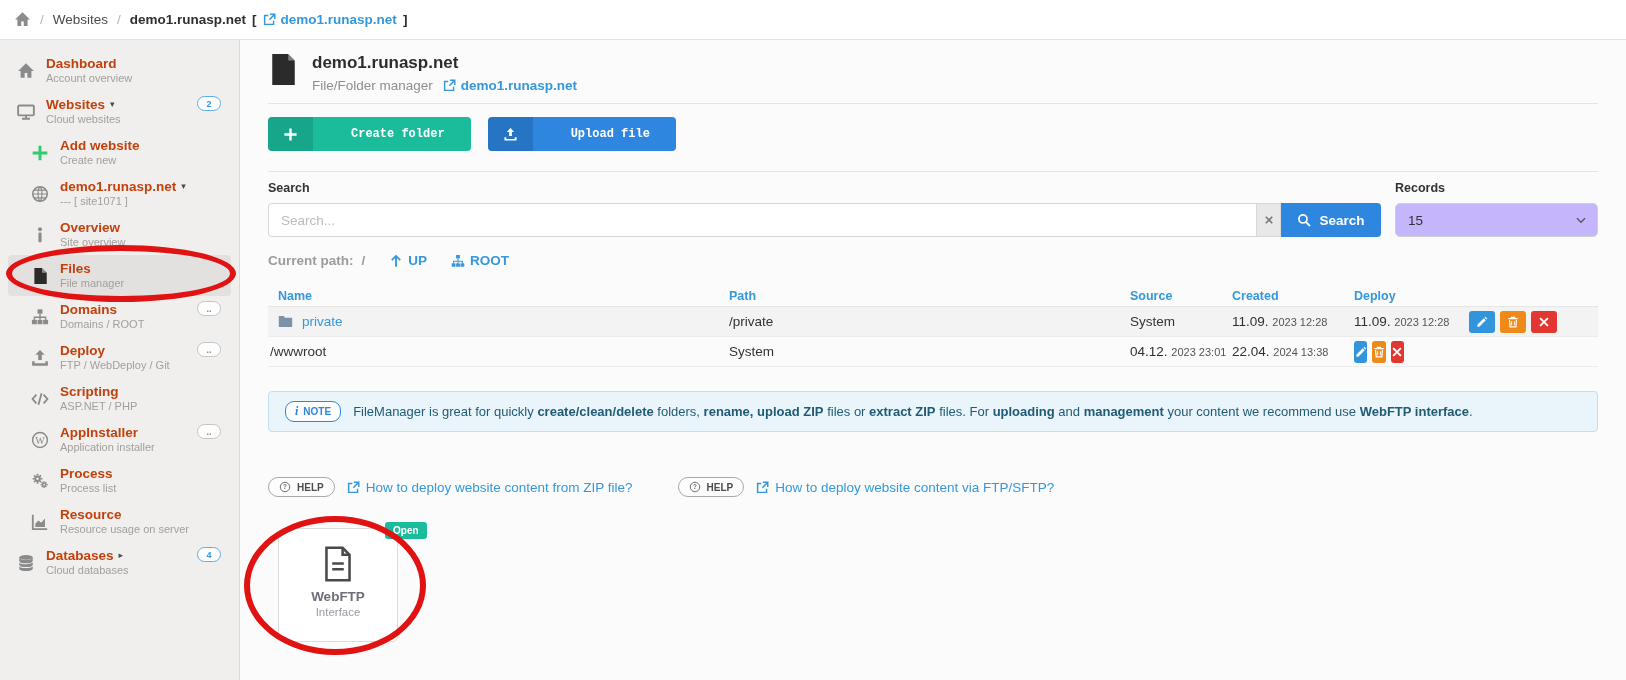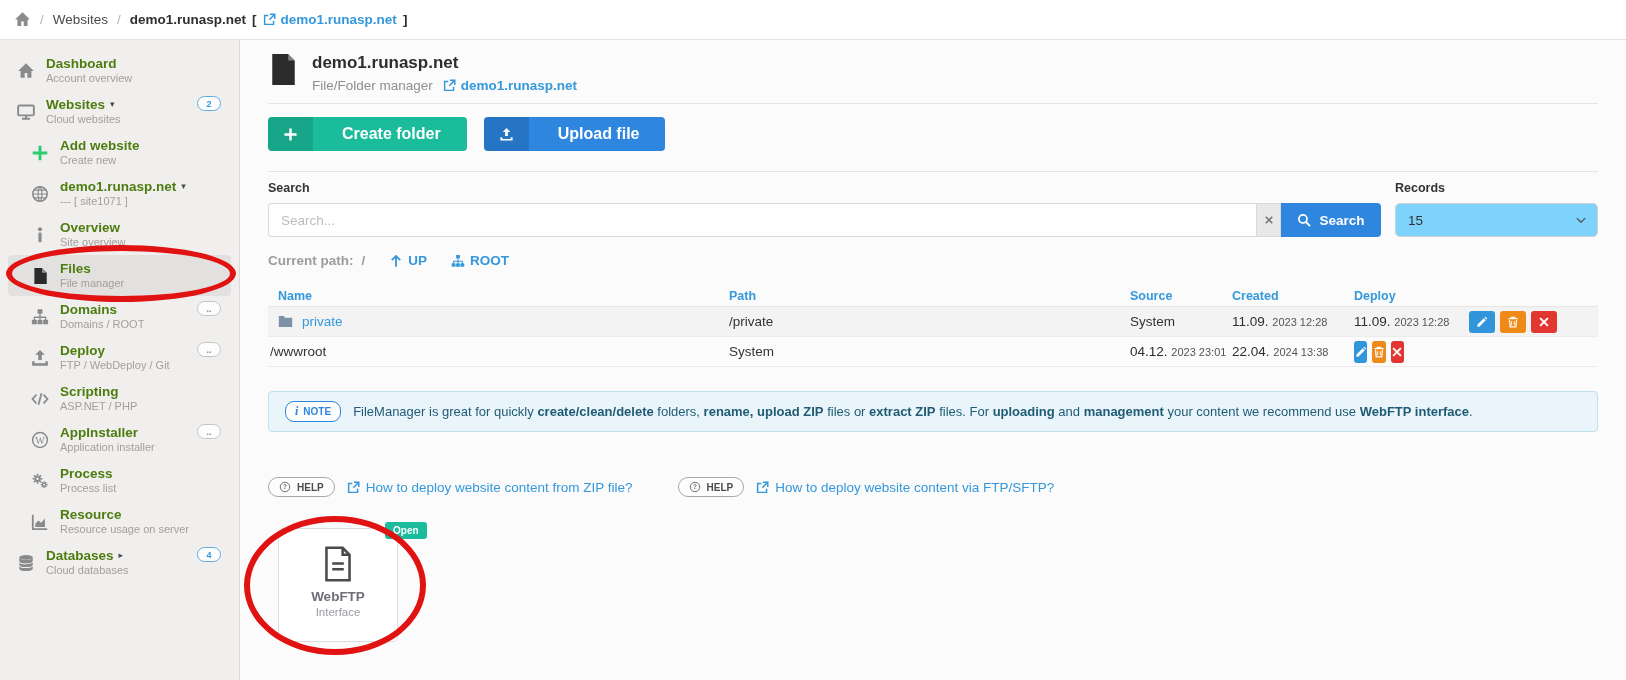--- a/index.html
+++ b/index.html
@@ -38,21 +38,21 @@
   .side-item {
     position:relative; height:41px; margin:0 8px; border-radius:4px;
     display:flex; align-items:center; padding-left:8px; cursor:pointer;
   }
   .side-item.indent { padding-left:22px; }
   .side-item.selected { background:#e3e1e0; }
   .s-icon { width:20px; height:18px; color:#8a8a8a; flex:0 0 20px; }
   .side-item.selected .s-icon { color:#2b2b2b; }
   .s-text { margin-left:10px; line-height:1.05; }
   .s-title-row { display:flex; align-items:center; gap:5px; }
-  .s-label { font-size:13.5px; font-weight:700; color:#4d7c0f; }
+  .s-label { font-size:13.5px; font-weight:700; color:#c2410c; }
   .s-caret { font-size:9px; color:#4a4a4a; }
   .s-sub { font-size:11px; color:#a2a09e; margin-top:2px; }
   .s-badge {
     position:absolute; right:10px; top:5px;
     min-width:24px; height:15px; padding:0 5px; border-radius:8px;
     font-size:9px; font-weight:700; display:flex; align-items:center; justify-content:center;
     background:#fdfdfd;
   }
   .b-blue { border:1.5px solid #5faee3; color:#3498db; }
   .b-gray { border:1.5px solid #c4c4c4; color:#8a8a8a; }
@@ -64,21 +64,21 @@
   .page-header { position:absolute; left:30px; top:13px; display:flex; gap:15px; }
   .page-header .doc { width:27px; height:33px; color:#2b2b2b; }
   .page-title { font-size:17px; font-weight:700; color:#2d2d2d; }
   .page-sub { font-size:13.5px; color:#8f8f8f; margin-top:5px; display:flex; align-items:center; gap:10px; }
   .page-sub .site-link { color:#3498db; font-weight:700; display:inline-flex; gap:5px; align-items:center; cursor:pointer; }
   .page-sub .icon { width:13px; height:13px; }
 
   .toolbar { position:absolute; left:28px; top:77px; display:flex; gap:17px; }
   .btn-split { display:flex; height:34px; border-radius:4px; overflow:hidden; cursor:pointer; border:none; padding:0; font-family:inherit; }
   .btn-split .ic { width:45px; display:flex; align-items:center; justify-content:center; color:#fff; }
-  .btn-split .lb { color:#fff; font-size:16px; font-weight:700; display:flex; align-items:center; padding:0 26px 0 29px; }
+  .btn-split .lb { color:#fff; font-size:12px; font-weight:700; display:flex; align-items:center; padding:0 26px 0 38px;font-family:Liberation Mono, monospace; }
   .btn-teal .ic { background:#17a689; } .btn-teal .lb { background:#1abc9c; }
   .btn-blue .ic { background:#2674c4; } .btn-blue .lb { background:#2e86de; }
   .btn-split .icon { width:15px; height:15px; }
 
   .field-label { position:absolute; top:141px; font-size:12.5px; font-weight:700; color:#333; }
   .search-row { position:absolute; left:28px; top:163px; display:flex; height:34px; }
   .search-input {
     width:988px; height:34px; border:1px solid #d8d8d8; border-right:none;
     border-radius:4px 0 0 4px; padding:0 12px; font-size:13.5px; font-family:inherit;
     color:#444; background:#fff; outline:none;
@@ -93,21 +93,21 @@
     width:100px; height:34px; background:#2e86de; border:none; border-radius:0 4px 4px 0;
     color:#fff; font-size:13.5px; font-weight:700; display:flex; align-items:center; justify-content:center;
     gap:8px; cursor:pointer; font-family:inherit;
   }
   .search-btn .icon { width:14px; height:14px; }
 
   .select-wrap { position:absolute; left:1155px; top:163px; width:203px; }
   .records-select {
     width:100%; height:34px; border:1px solid #cfcfcf; border-radius:5px;
     padding:0 30px 0 12px; font-size:13.5px; font-family:inherit; color:#333;
-    background:#7dd3fc; appearance:none; -webkit-appearance:none; cursor:pointer; outline:none;
+    background:#c4b5fd; appearance:none; -webkit-appearance:none; cursor:pointer; outline:none;
   }
   .select-wrap .chev { position:absolute; right:11px; top:11px; width:12px; height:12px; color:#555; pointer-events:none; }
 
   .path-row { position:absolute; left:28px; top:213px; display:flex; align-items:center; font-size:13.5px; gap:8px; }
   .path-label, .path-val { color:#9c9c9c; font-weight:700; }
   .path-link { color:#3498db; font-weight:700; display:inline-flex; align-items:center; gap:5px; cursor:pointer; }
   .path-link .icon { width:14px; height:14px; }
   .path-gap { width:8px; }
 
   

